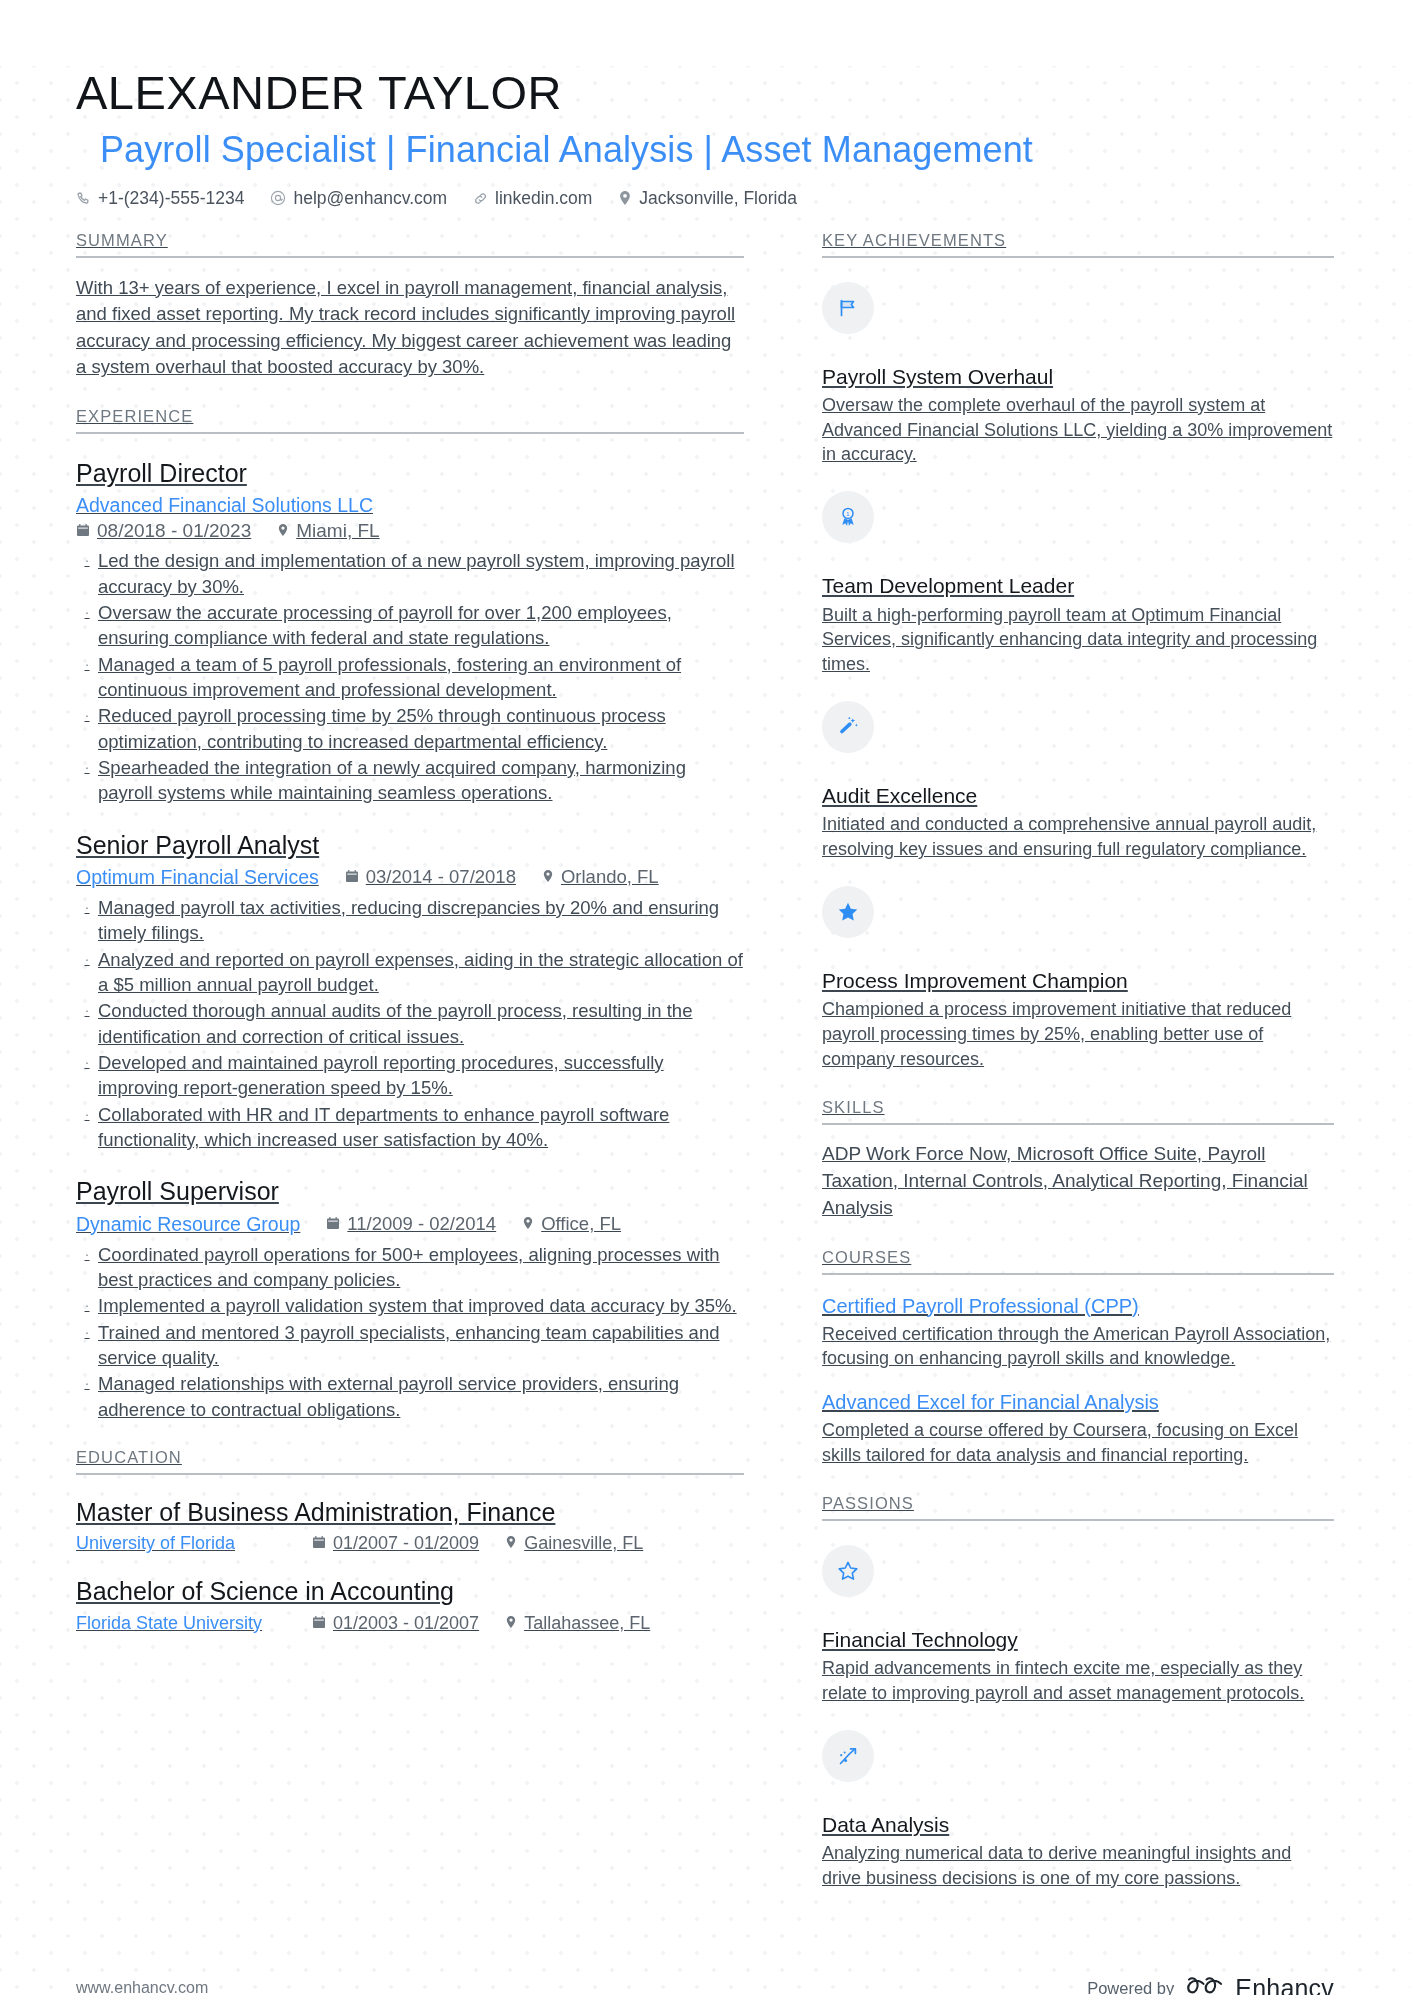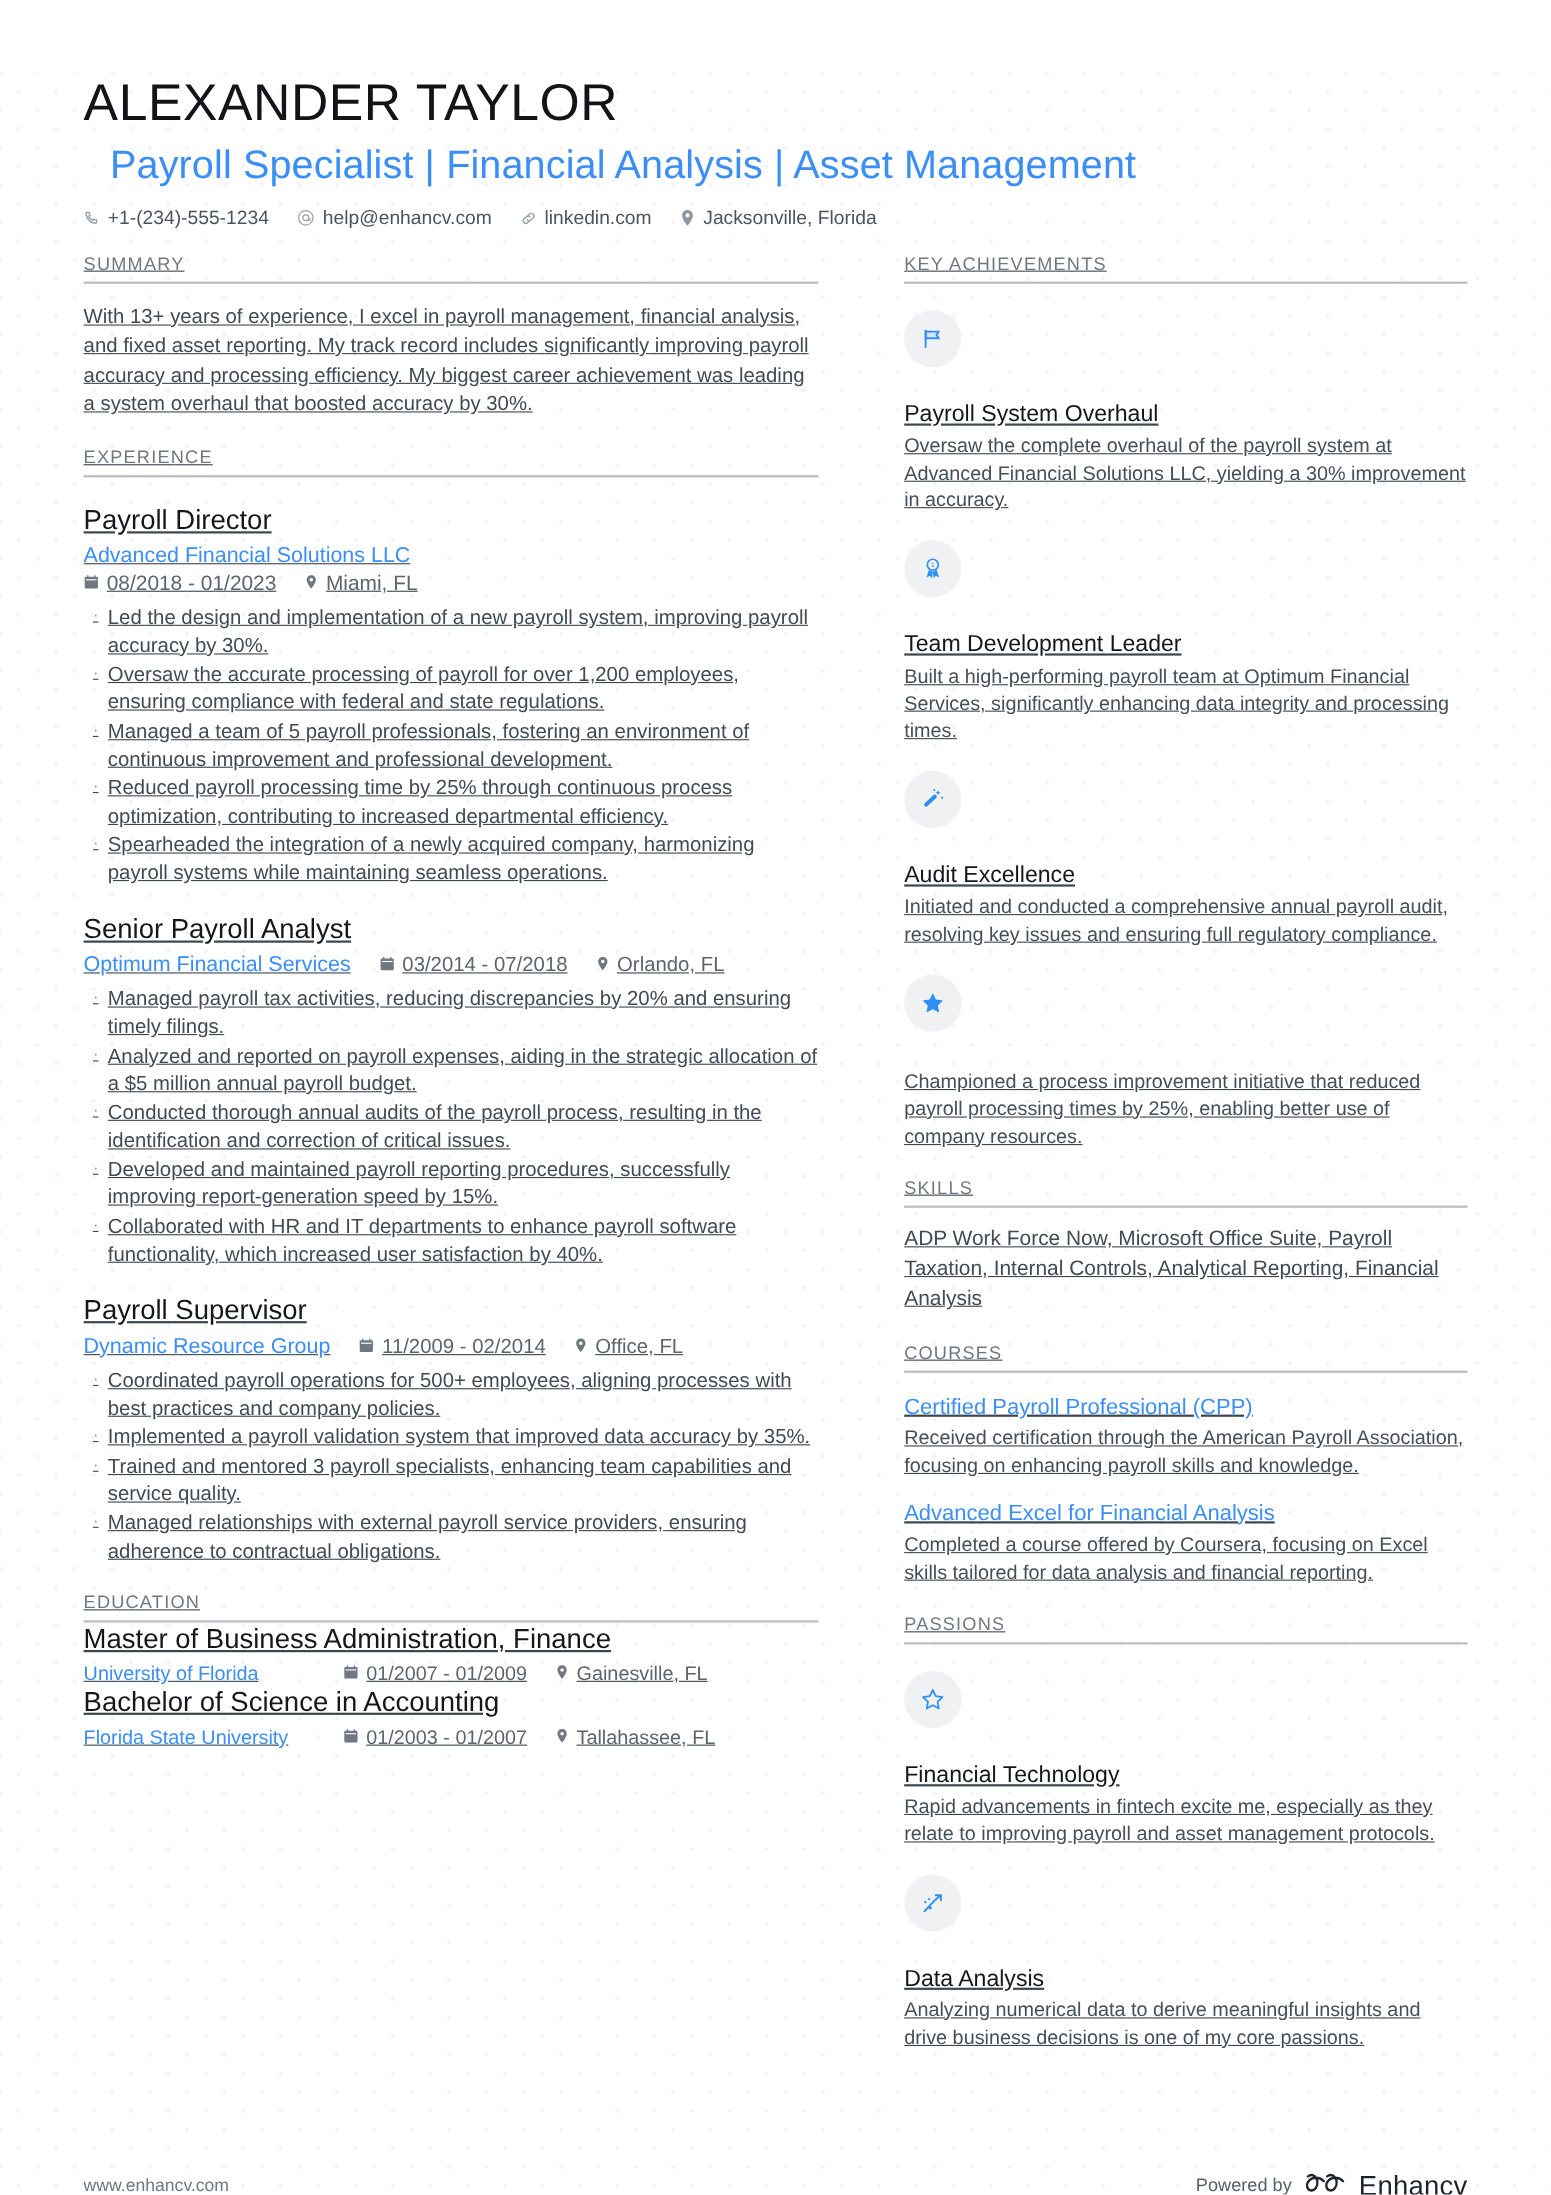--- a/index.html
+++ b/index.html
@@ -87,21 +87,21 @@
   .bullet{
     display:flex; font-size:18.5px; line-height:1.37; color:#414b55;
     margin-top:1px;
   }
   .bullet .dot{
     width:22px; flex:0 0 22px; text-align:center;
     color:#8c949c; font-size:15px; line-height:1.55;
   }
   .bullet .btx{ flex:1; }
 
-  .edu{ }
+  .edu{ margin-top:22px; }
   .edu-title{ font-size:25px; color:#14181d; line-height:1.25; }
   .edu-meta{ display:flex; align-items:center; margin-top:5px;
              font-size:18px; color:#5c656e; }
   .edu-school{ color:#3a8ef6; font-size:18px; min-width:236px; }
 
   
   .ach{ display:flex; gap:30px; margin-top:22px;flex-direction:column; }
   .ach-ic{
     flex:0 0 52px; width:52px; height:52px; border-radius:50%;
     background:#f0f1f3; display:flex; align-items:center; justify-content:center;
@@ -454,20 +454,21 @@
             </div>
           </div>
 
           <div class="ach">
             <div class="ach-ic">
               <svg width="24" height="24" viewBox="0 0 24 24" fill="#2f8ef4">
                 <path d="M12 2.8l2.85 5.9 6.45.9-4.7 4.5 1.15 6.4L12 17.4l-5.75 3.1L7.4 14.1 2.7 9.6l6.45-.9z"></path>
               </svg>
             </div>
             <div class="ach-body">
+              <div class="ach-title">Process Improvement Champion</div>
               <div class="ach-desc">Championed a process improvement initiative that reduced payroll processing times by 25%, enabling better use of company resources.</div>
             </div>
           </div>
         </div>
 
         <div class="sec">
           <div class="sec-title">SKILLS</div>
           <div class="rule"></div>
           <div class="plain">ADP Work Force Now, Microsoft Office Suite, Payroll Taxation, Internal Controls, Analytical Reporting, Financial Analysis</div>
         </div>

